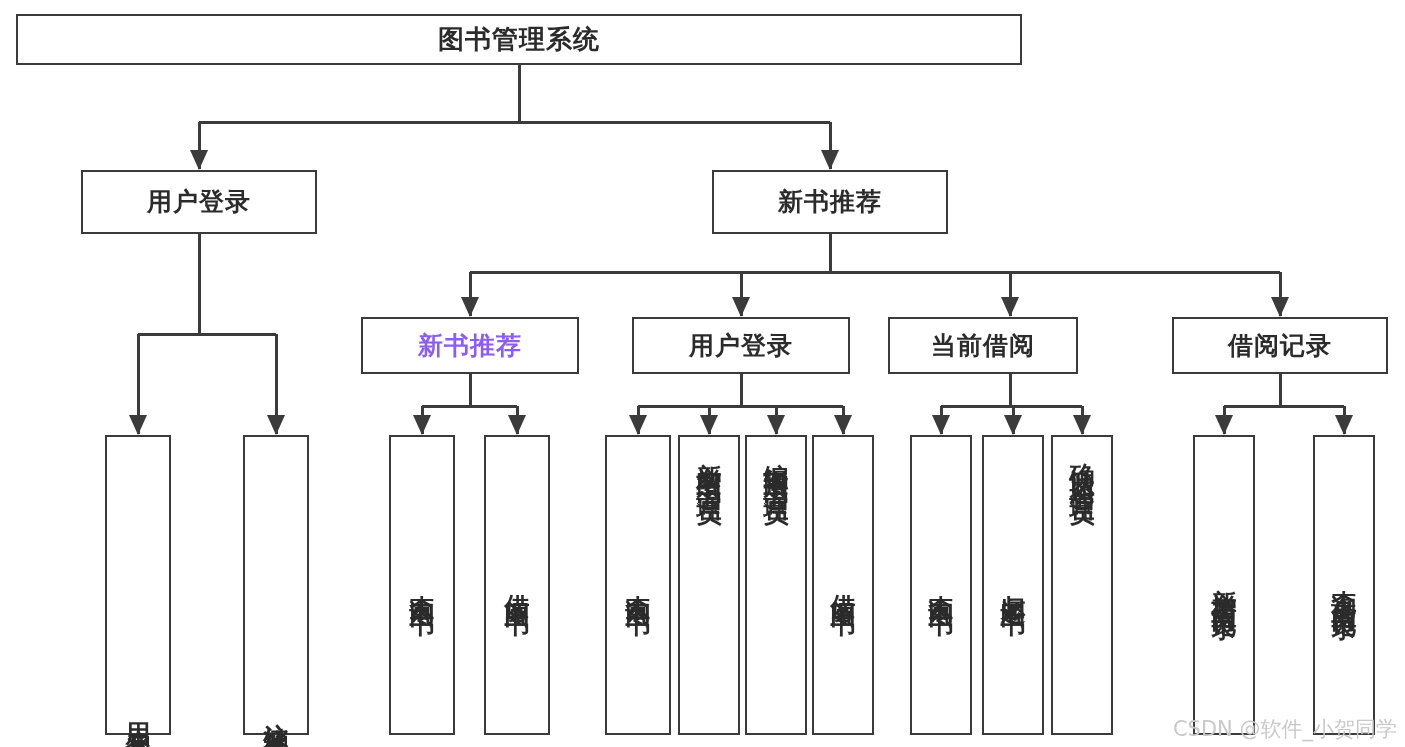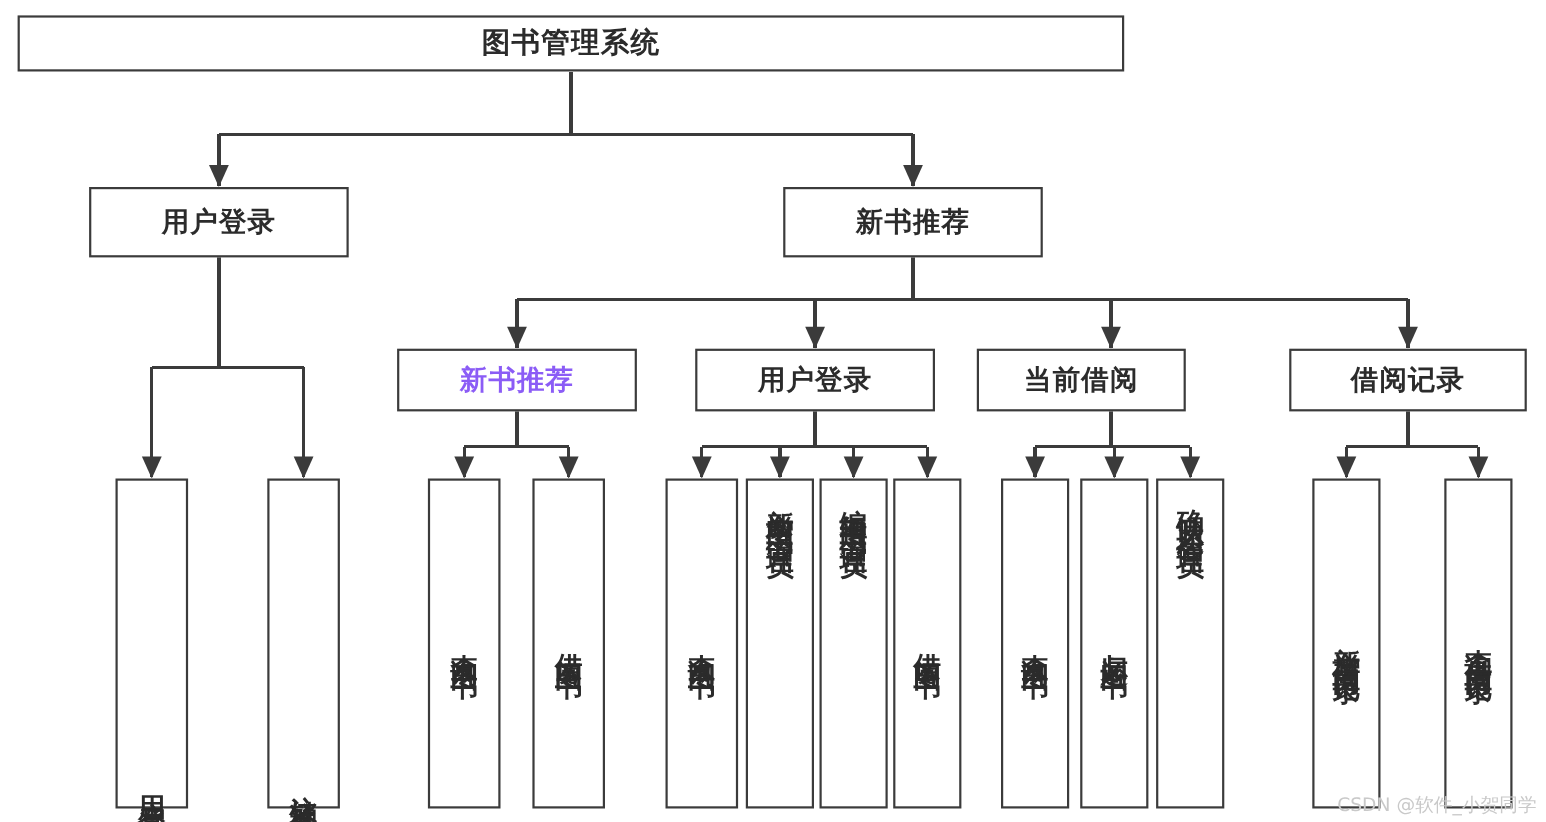--- a/index.html
+++ b/index.html
@@ -66,21 +66,21 @@
     left: 0;
     top: 0;
     width: 1405px;
     height: 747px;
     pointer-events: none;
   }
   #watermark {
     position: absolute;
     right: 8px;
     bottom: 4px;
-    font-size: 17px;
+    font-size: 21px;
     color: #c9c9c9;
     white-space: nowrap;
     user-select: none;
   }
 </style>
 </head>
 <body>
 
 <div id="diagram-root">
   <svg id="connectors" viewBox="0 0 1405 747">

